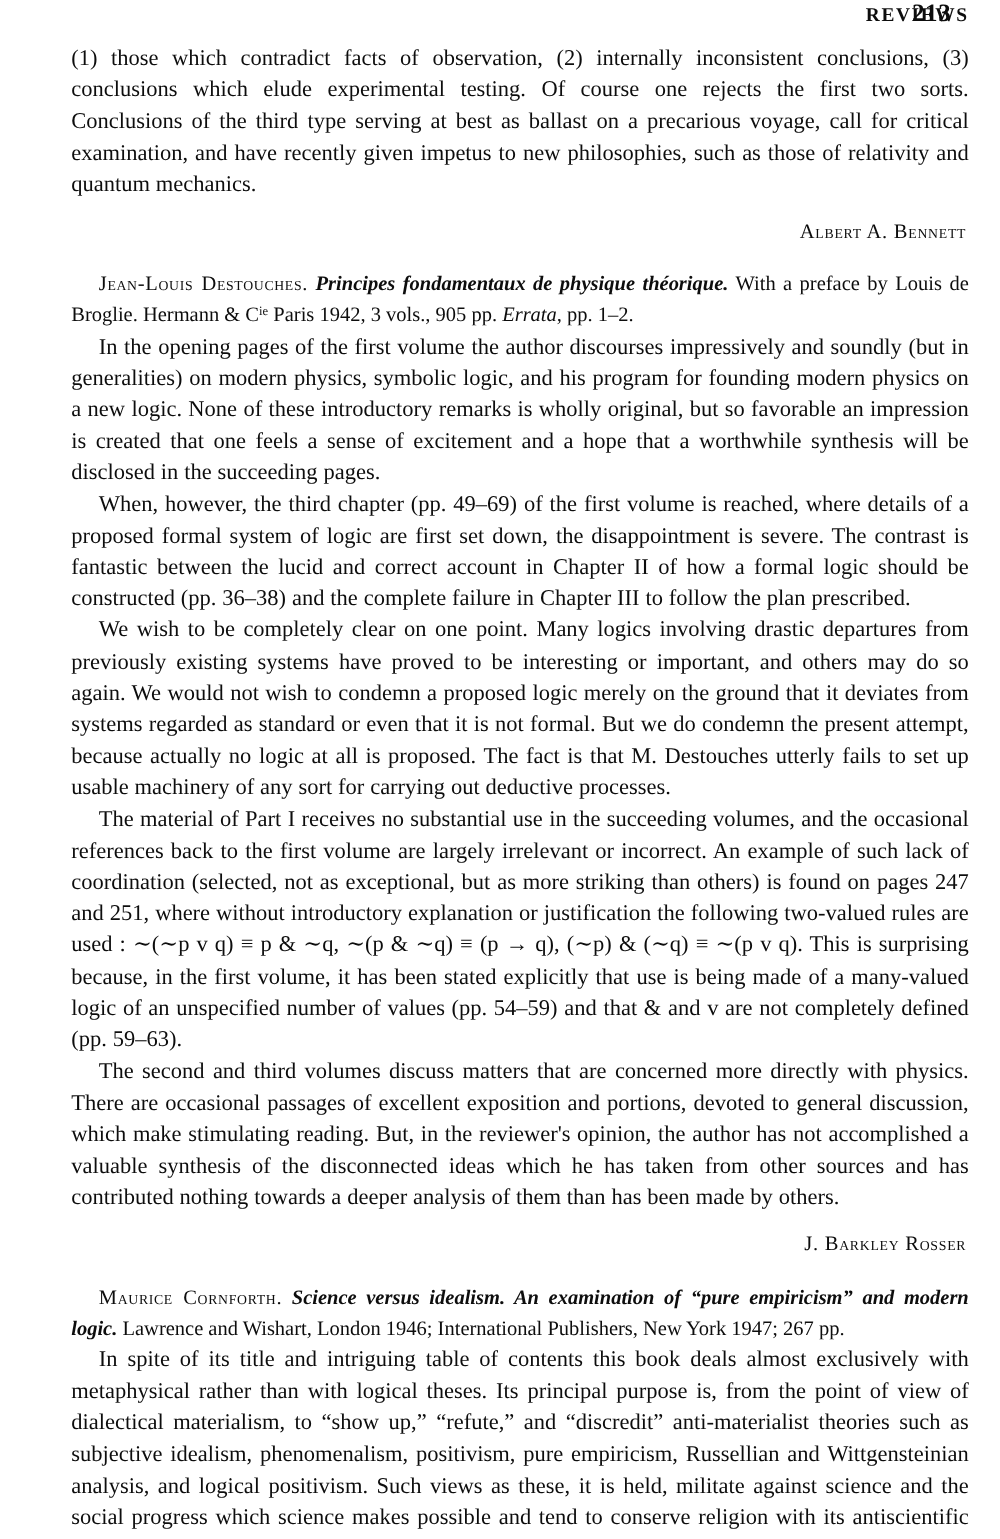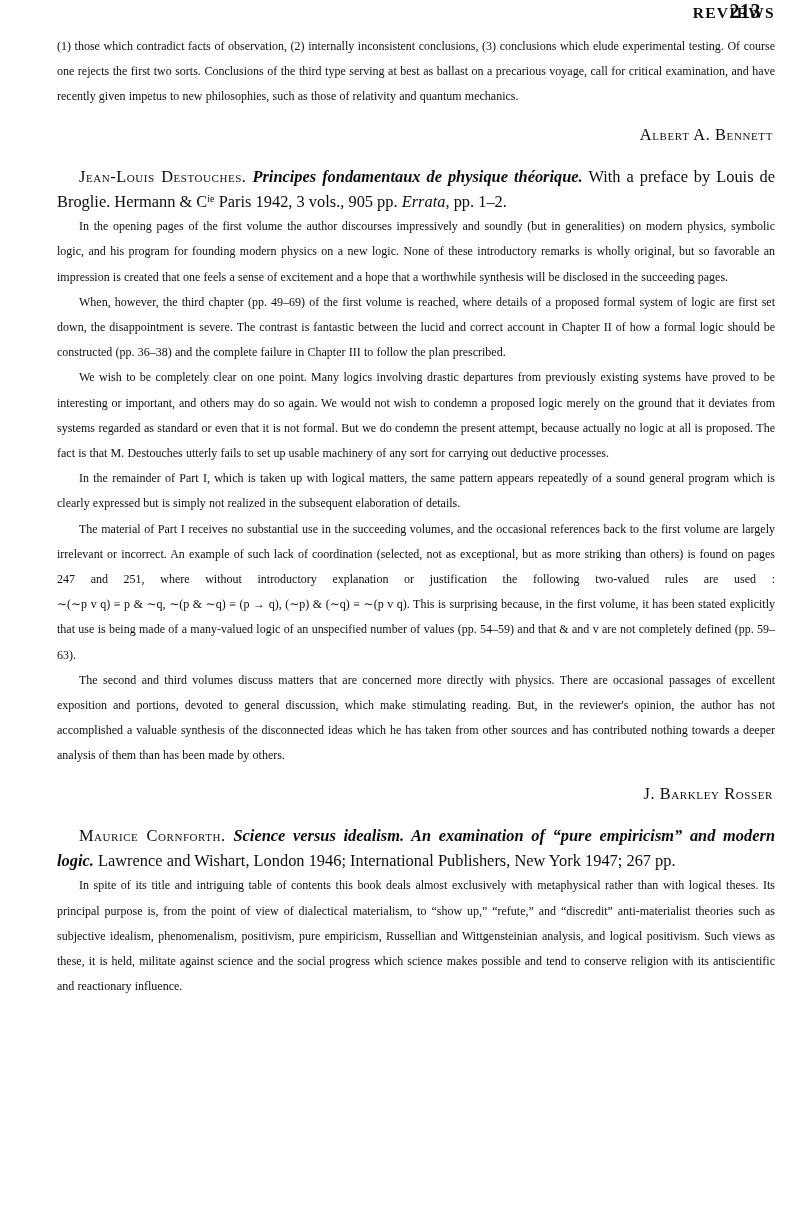--- a/index.html
+++ b/index.html
@@ -49,21 +49,21 @@
   }
   
   .col {
     margin: 0 25px 0 57px;
     width: 718px;
   }
   p.para {
     margin: 0;
     text-align: justify;
     text-align-last: left;
-    font-size: 12px;
+    font-size: 18px;
     line-height: 25.2px;
     text-indent: 22px;
     hyphens: none;
     word-spacing: 0.2px;
   }
   p.first-block { text-indent: 0; }
   .gap-md { height: 17px; }
 
   
   .siglineblock {
@@ -128,21 +128,20 @@
 
     <div class="gap-md"></div>
 
     <div>
 
       <p class="entry"><span class="author-sc">Jean-Louis Destouches.</span><span> </span><span class="booktitle">Principes fondamentaux de physique théorique.</span><span>  </span><span>With a preface by Louis de Broglie.  Hermann &amp; C</span><sup class="sup">ie</sup><span> Paris 1942, 3 vols., 905 pp.  </span><span class="ital">Errata</span><span>, pp. 1–2.</span></p>
 
       <p class="para">In the opening pages of the first volume the author discourses impressively and soundly (but in generalities) on modern physics, symbolic logic, and his program for founding modern physics on a new logic.  None of these introductory remarks is wholly original, but so favorable an impression is created that one feels a sense of excitement and a hope that a worthwhile synthesis will be disclosed in the succeeding pages.</p>
       <p class="para">When, however, the third chapter (pp. 49–69) of the first volume is reached, where details of a proposed formal system of logic are first set down, the disappointment is severe.  The contrast is fantastic between the lucid and correct account in Chapter II of how a formal logic should be constructed (pp. 36–38) and the complete failure in Chapter III to follow the plan prescribed.</p>
       <p class="para">We wish to be completely clear on one point.  Many logics involving drastic departures from previously existing systems have proved to be interesting or important, and others may do so again.  We would not wish to condemn a proposed logic merely on the ground that it deviates from systems regarded as standard or even that it is not formal.  But we do condemn the present attempt, because actually no logic at all is proposed.  The fact is that M. Destouches utterly fails to set up usable machinery of any sort for carrying out deductive processes.</p>
-      <p class="para">In the remainder of Part I, which is taken up with logical matters, the same pattern appears repeatedly of a sound general program which is clearly expressed but is simply not realized in the subsequent elaboration of details.</p>
 
       <p class="para"><span>The material of Part I receives no substantial use in the succeeding volumes, and the occasional references back to the first volume are largely irrelevant or incorrect.  An example of such lack of coordination (selected, not as exceptional, but as more striking than others) is found on pages 247 and 251, where without introductory explanation or justification the following two-valued rules are used : </span><span class="logic">∼(∼p v q) ≡ p &amp; ∼q, ∼(p &amp; ∼q) ≡ (p → q), (∼p) &amp; (∼q) ≡ ∼(p v q).</span><span>  This is surprising because, in the first volume, it has been stated explicitly that use is being made of a many-valued logic of an unspecified number of values (pp. 54–59) and that &amp; and v are not completely defined (pp. 59–63).</span></p>
 
       <p class="para">The second and third volumes discuss matters that are concerned more directly with physics.  There are occasional passages of excellent exposition and portions, devoted to general discussion, which make stimulating reading.  But, in the reviewer's opinion, the author has not accomplished a valuable synthesis of the disconnected ideas which he has taken from other sources and has contributed nothing towards a deeper analysis of them than has been made by others.</p>
 
       <div class="siglineblock clearfix">
         <span class="signature">J. Barkley Rosser</span>
       </div>
     </div>
 

